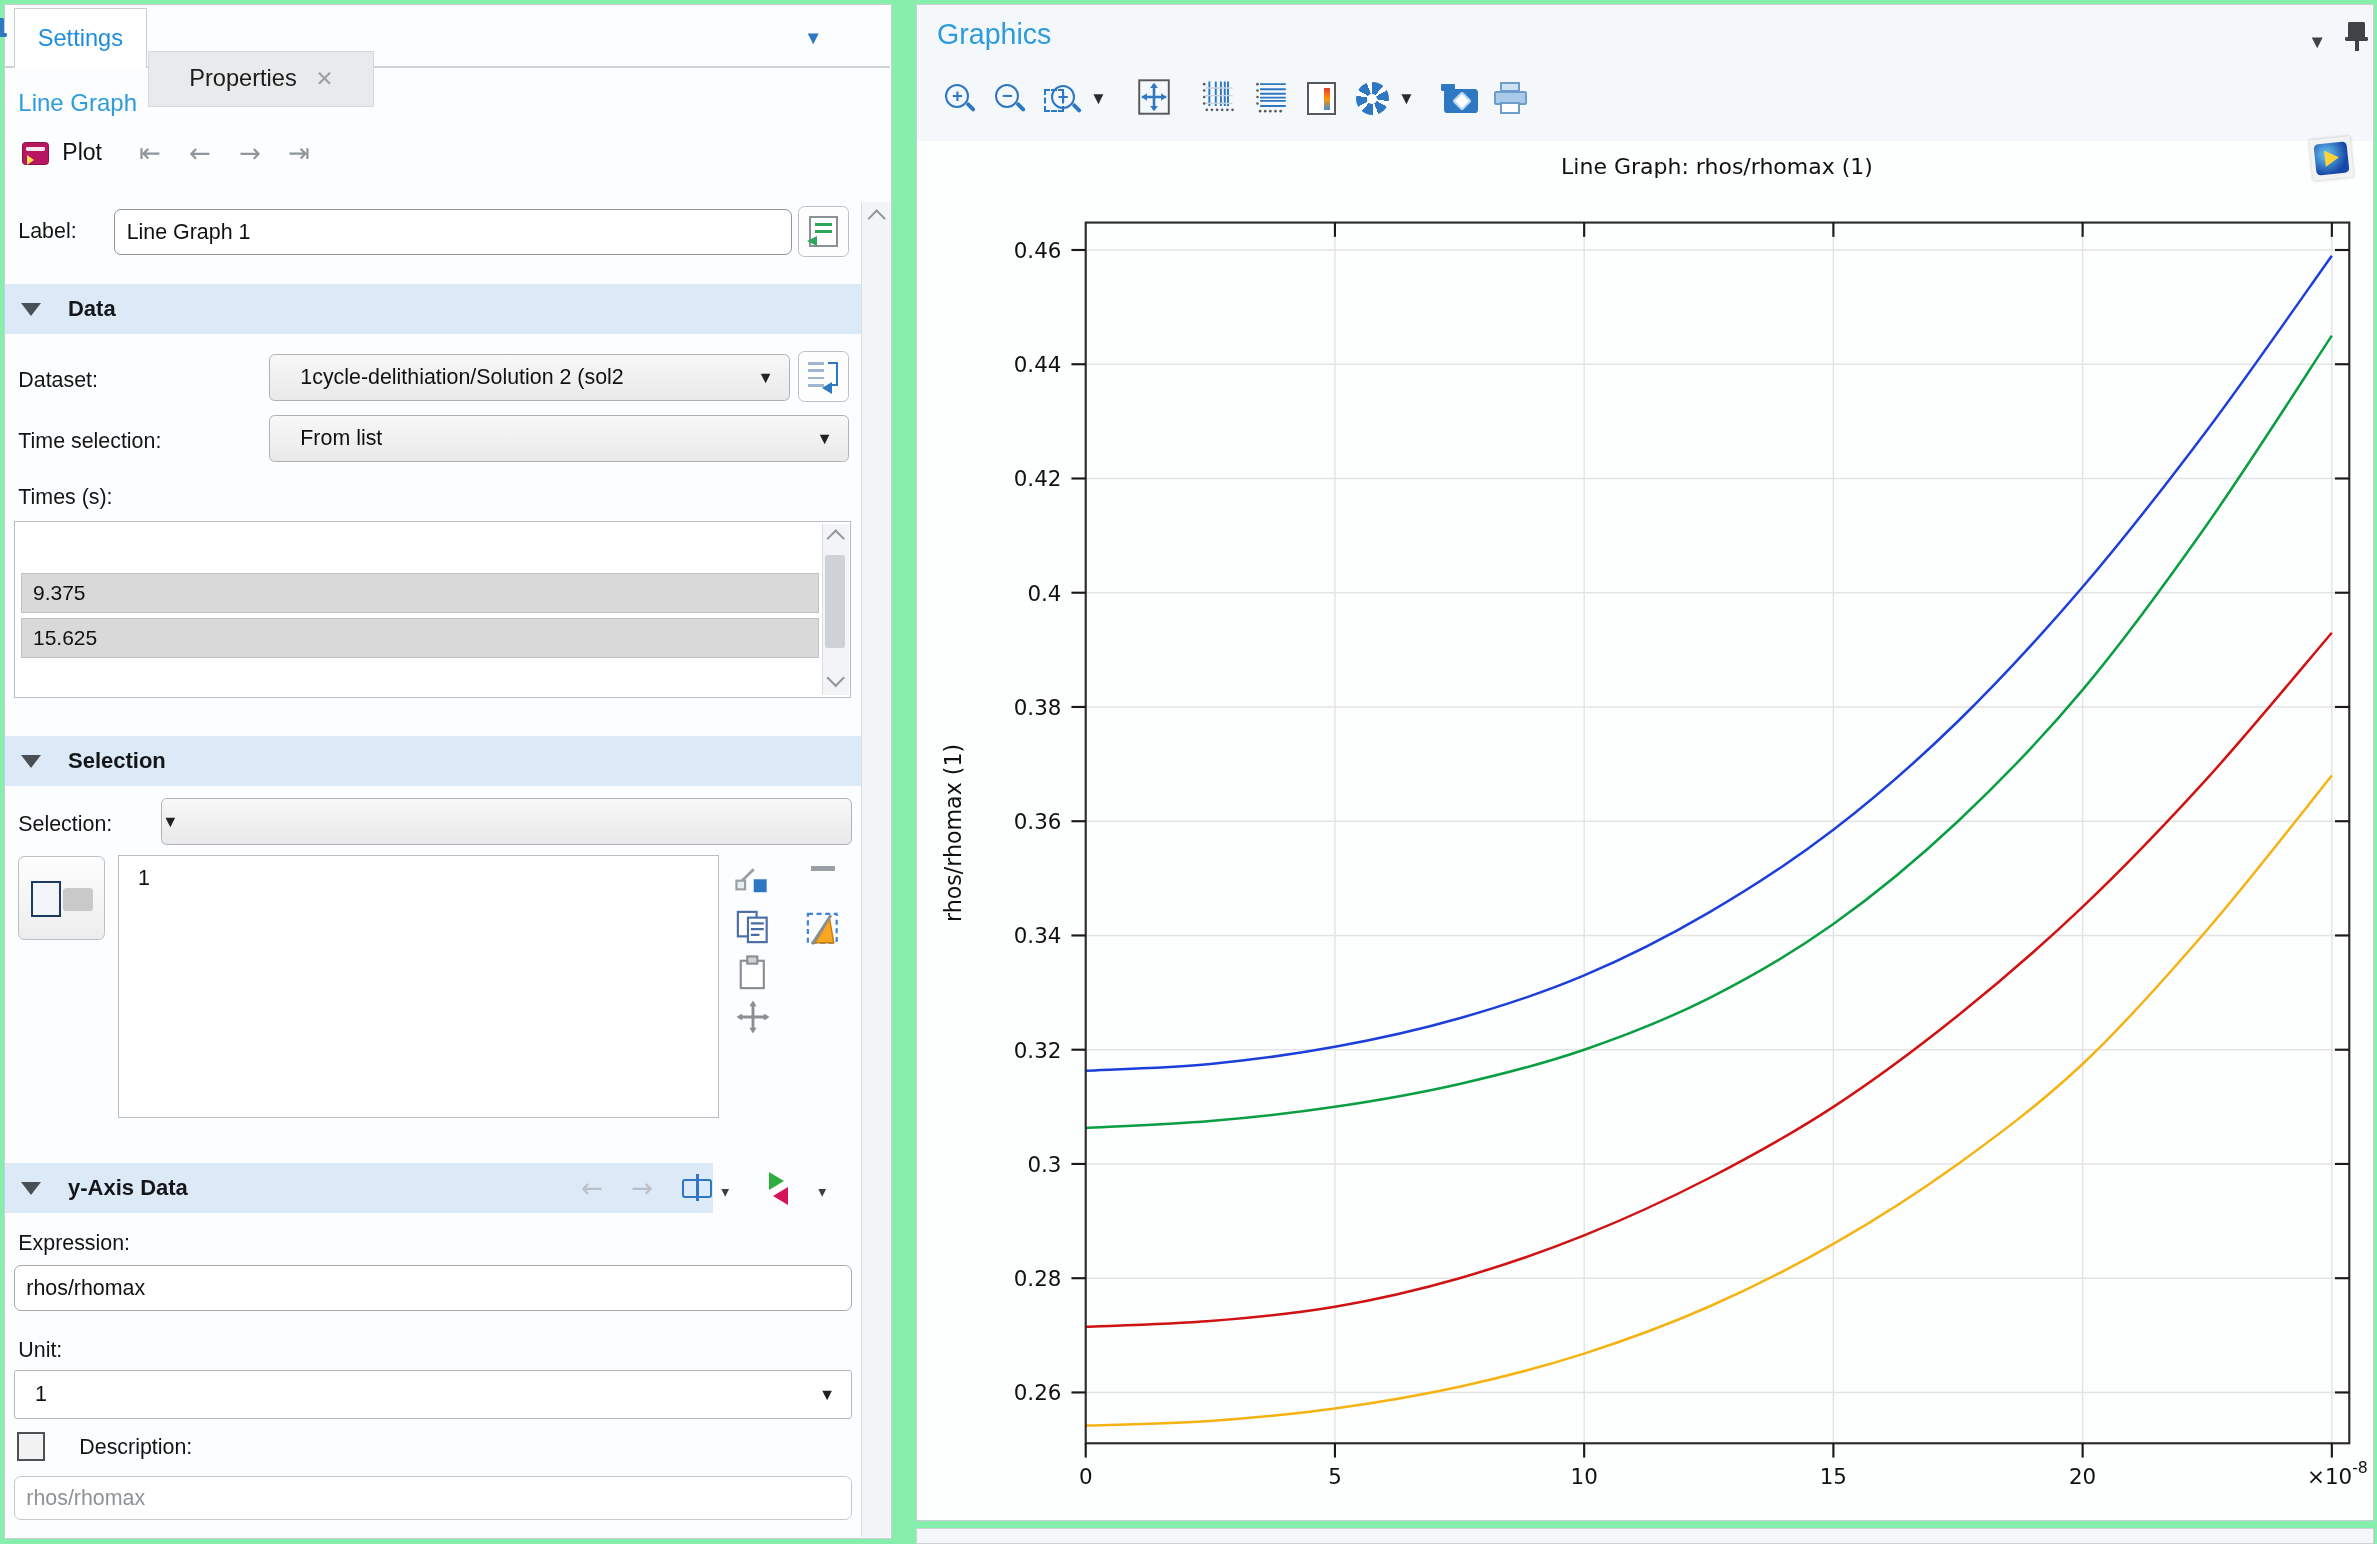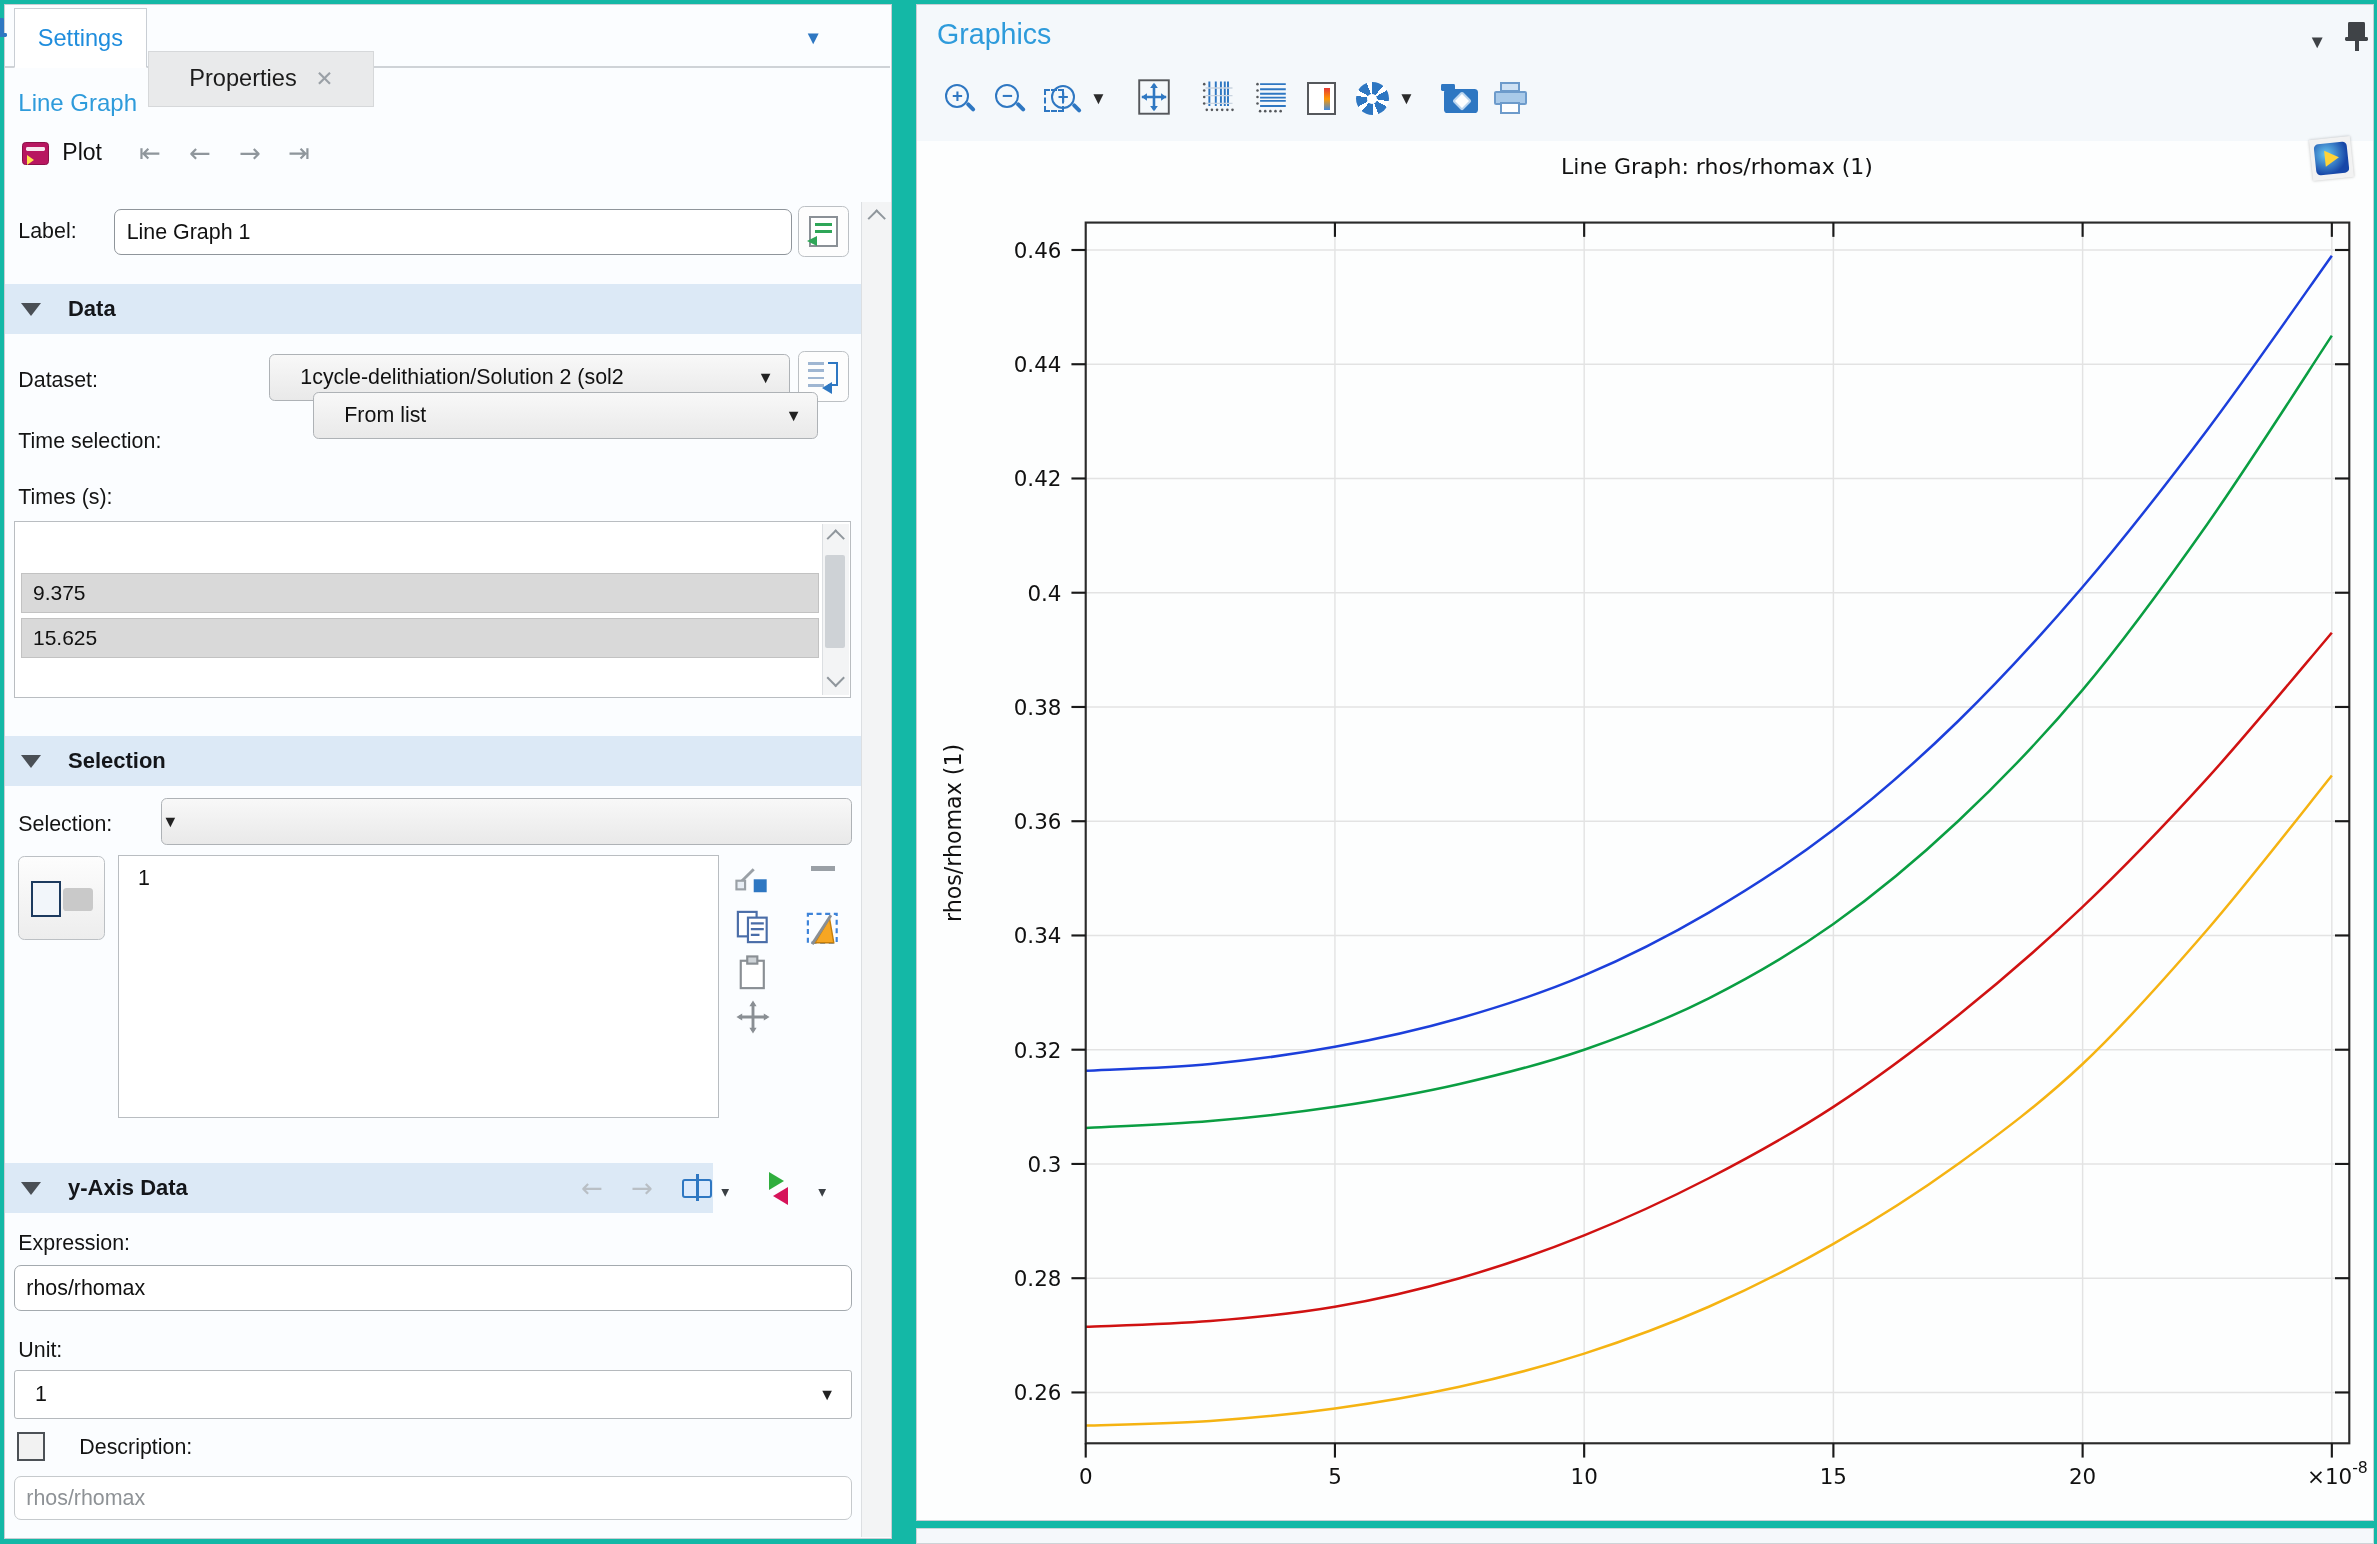--- a/index.html
+++ b/index.html
@@ -1,17 +1,17 @@
 <!DOCTYPE html>
 <html style="font-size:11.4px"><head>
 <meta charset="utf-8">
 <style>
   html,body{margin:0;padding:0;width:2377px;height:1544px;overflow:hidden;
     font-family:"Liberation Sans","DejaVu Sans",sans-serif;background:#eef1f4;}
-  #app{position:relative;width:2377px;height:1544px;background:#14b8a6;}
+  #app{position:relative;width:2377px;height:1544px;background:#86efac;}
   .abs{position:absolute;}
   
   .panel{position:absolute;background:#fbfdff;border:1.4px solid #c9ced4;box-sizing:border-box;}
   .ptitle{color:#2e9bdb;font-size:28.6px;font-weight:400;}
   
   .tab{position:absolute;box-sizing:border-box;font-size:23.6px;display:flex;align-items:center;justify-content:center;}
   .tab-active{background:#ffffff;border:1.4px solid #c9ced4;border-bottom:1.4px solid #ffffff;color:#1f8ddd;z-index:3;}
   .tab-idle{background:#e9eaeb;border:1.4px solid #d6d8da;color:#1c1c1c;z-index:2;}
   .tabline{position:absolute;background:#cfd3d7;height:1.4px;z-index:1;}
   .closex{color:#9aa0a6;font-size:21.4px;margin-left:18.6px;}
@@ -130,21 +130,21 @@
       <span class="abs" style="left:8.6px;top:8.6px;width:31px;height:31px;">
         <span class="abs" style="left:0;top:1.4px;width:15.7px;height:2.9px;background:#9fb6d2;"></span>
         <span class="abs" style="left:0;top:8.6px;width:15.7px;height:2.9px;background:#9fb6d2;"></span>
         <span class="abs" style="left:0;top:15.7px;width:15.7px;height:2.9px;background:#9fb6d2;"></span>
         <span class="abs" style="left:0;top:23px;width:15.7px;height:2.9px;background:#9fb6d2;"></span>
         <span class="abs" style="left:20px;top:1.4px;width:10px;height:24px;border:2.9px solid #2e77c2;border-left:none;box-sizing:border-box;"></span>
         <span class="abs" style="left:14.3px;top:21.4px;width:0;height:0;border-top:6.4px solid transparent;border-bottom:6.4px solid transparent;border-right:10px solid #2e77c2;"></span>
       </span>
     </div>
     <div class="lbl" style="left:13px;top:424px;">Time selection:</div>
-    <div class="combo" style="left:264px;top:387px;width:505px;height:47px;margin-left:44px;">
+    <div class="combo" style="left:264px;top:410px;width:580px;height:47px;">
       <span class="ctext">From list</span>
       <span class="caret">▼</span>
     </div>
     <div class="lbl" style="left:13px;top:480px;text-align:center;">Times (s):</div>
     <div class="listbox" style="left:8.6px;top:516px;width:837px;height:177px;">
       <div class="lrow" style="top:51px;">
           <span>9.375</span>
         </div>
       <div class="lrow" style="top:96px;">
           <span>15.625</span>

